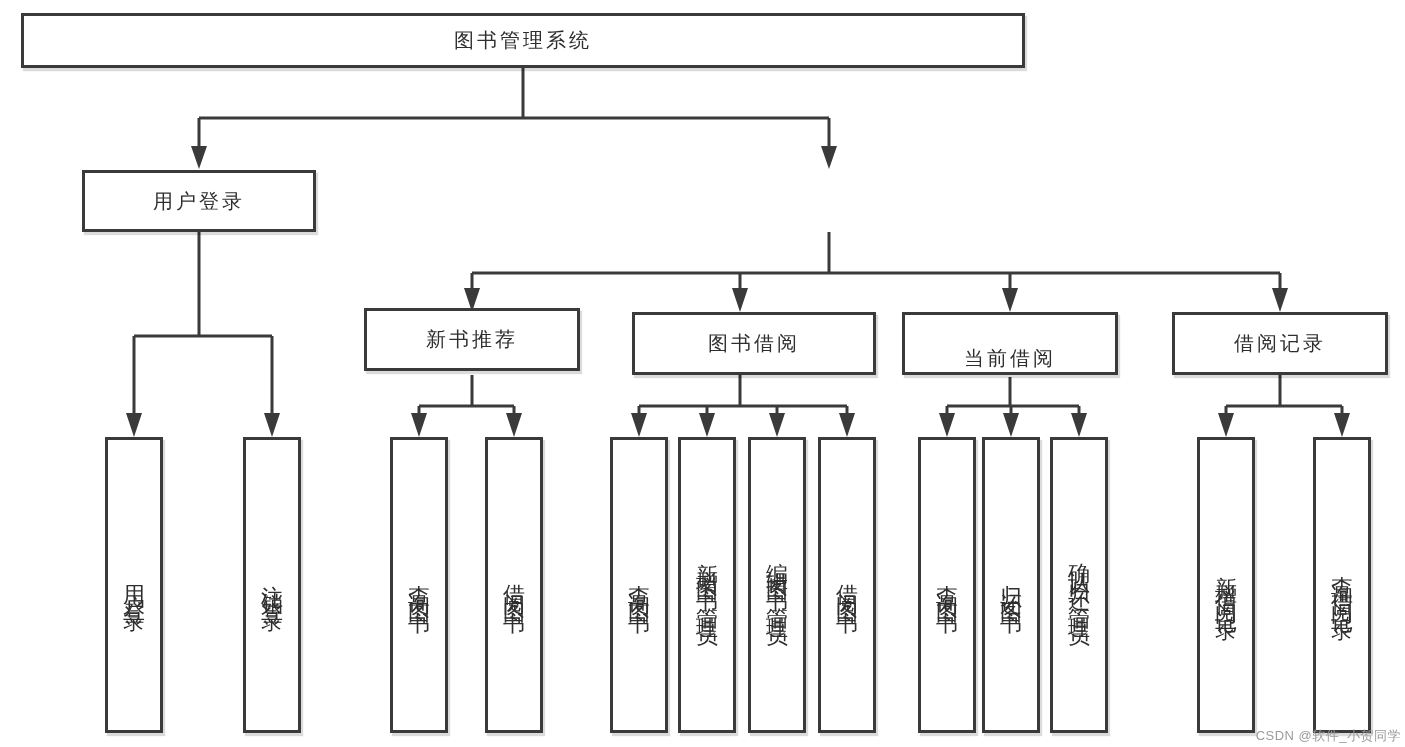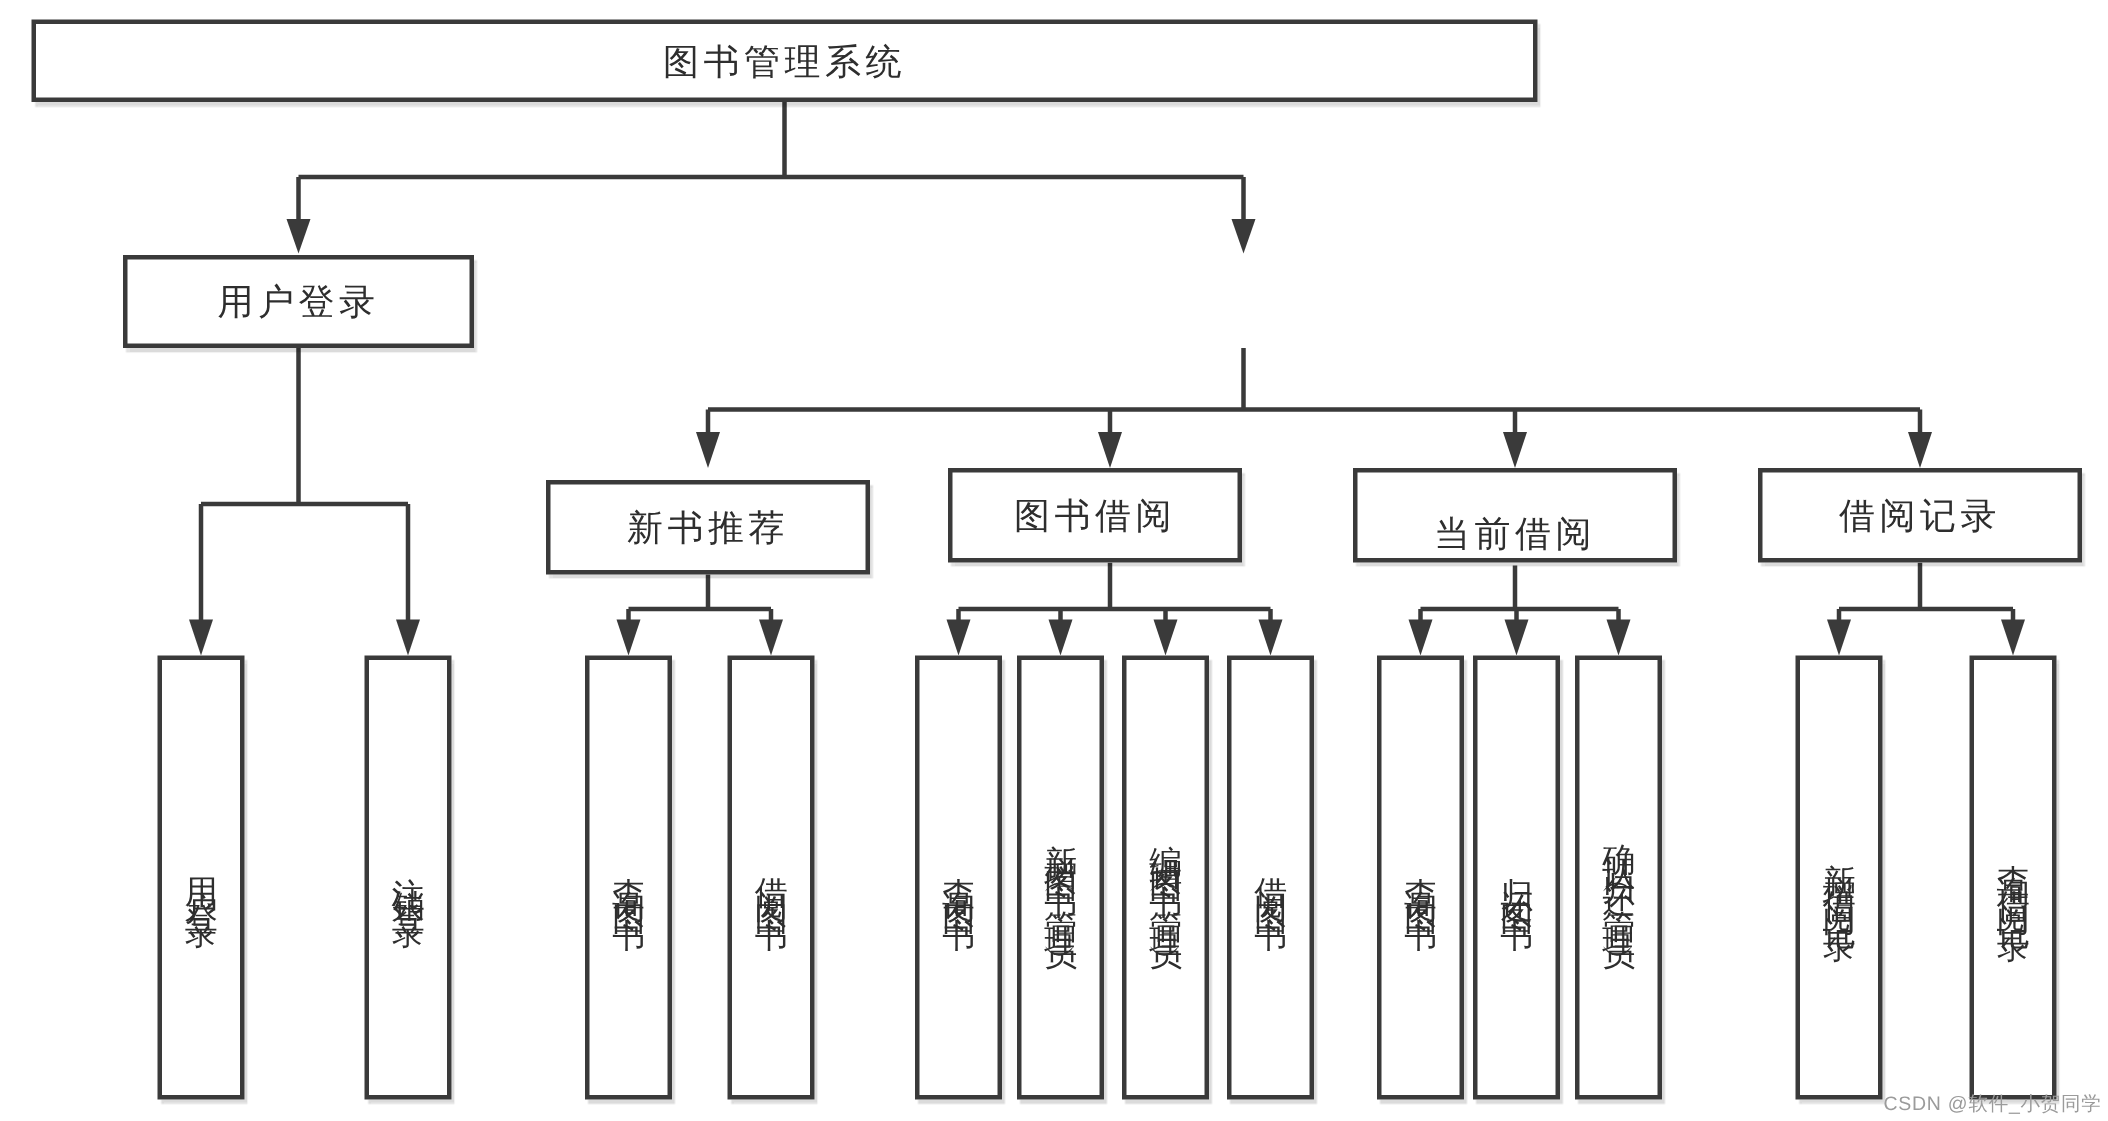--- a/index.html
+++ b/index.html
@@ -3,21 +3,21 @@
 <meta charset="utf-8">
 <style>
   html,body{margin:0;padding:0;background:#ffffff;}
   body{width:1405px;height:747px;position:relative;overflow:hidden;
        font-family:"Liberation Sans", sans-serif;color:#2e2e2e;}
   .stage{position:absolute;left:0;top:0;width:1405px;height:747px;}
   svg.connectors{position:absolute;left:0;top:0;z-index:0;}
   .box{position:absolute;background:#ffffff;border:3px solid #3a3a3a;
        box-sizing:border-box;display:flex;align-items:center;justify-content:center;
        z-index:1;box-shadow:2px 3px 1px rgba(0,0,0,0.14);}
-  .node span{font-size:24px;letter-spacing:3px;white-space:nowrap;}
+  .node span{font-size:20px;letter-spacing:3px;white-space:nowrap;}
   .leaf span{writing-mode:vertical-rl;text-orientation:mixed;
        font-size:22px;letter-spacing:9px;line-height:1.1;white-space:nowrap;}
   .watermark{position:absolute;right:4px;bottom:2px;z-index:2;
        font-size:13px;letter-spacing:0.5px;color:#9b9b9b;}
 </style>
 </head>
 <body>
 
 <div class="stage">
 
@@ -62,24 +62,24 @@
   </svg>
 
   <div class="box node" style="left:21px;top:13px;width:1004px;height:55px;">
     <span>图书管理系统</span>
   </div>
 
   <div class="box node" style="left:82px;top:170px;width:234px;height:62px;">
     <span>用户登录</span>
   </div>
 
-  <div class="box node" style="left:364px;top:320px;width:216px;height:63px;">
+  <div class="box node" style="left:364px;top:308px;width:216px;height:63px;">
     <span>新书推荐</span>
   </div>
-  <div class="box node" style="left:632px;top:312px;width:196px;height:63px;font-family:Liberation Serif, serif;">
+  <div class="box node" style="left:632px;top:312px;width:244px;height:63px;font-family:Liberation Serif, serif;">
     <span>图书借阅</span>
   </div>
   <div class="box node" style="left:902px;top:312px;width:216px;height:63px;align-items:flex-end;">
     <span>当前借阅</span>
   </div>
   <div class="box node" style="left:1172px;top:312px;width:216px;height:63px;">
     <span>借阅记录</span>
   </div>
 
   <div class="box leaf" style="left:105px;top:437px;width:58px;height:296px;">

